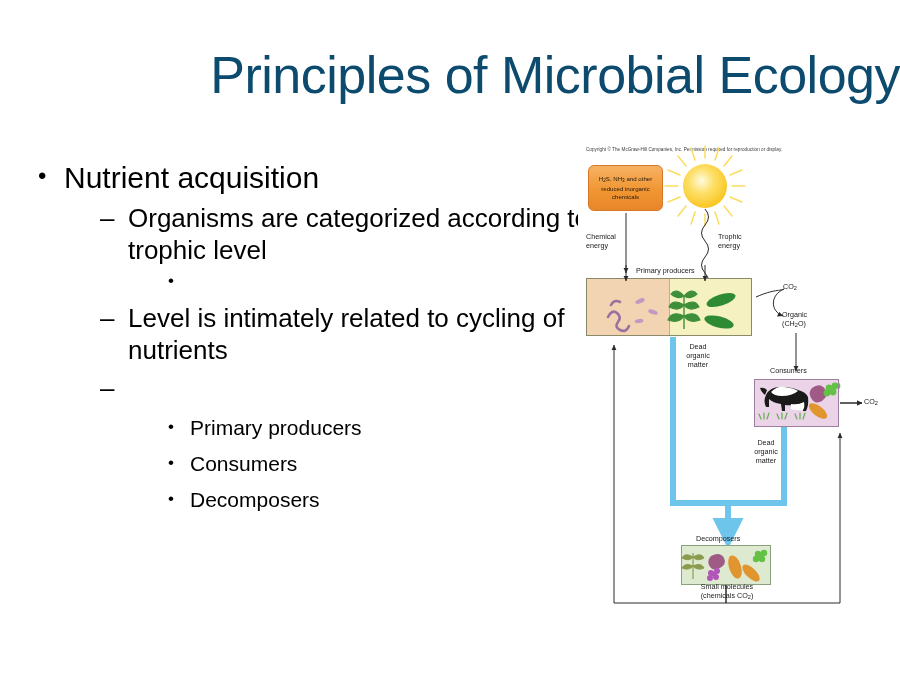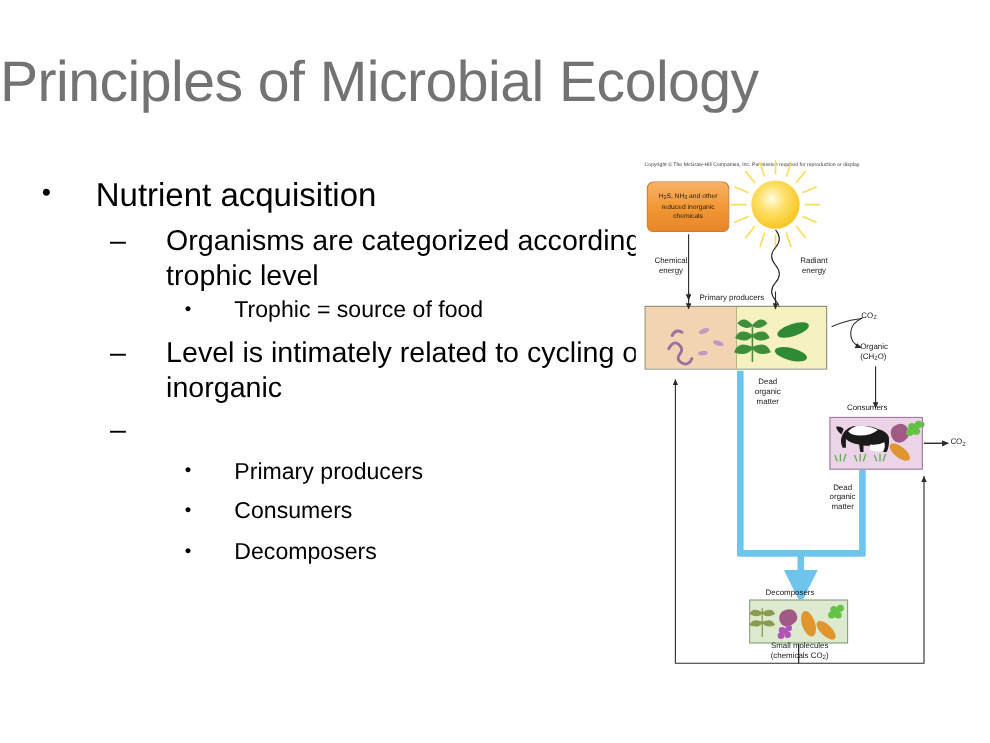--- a/index.html
+++ b/index.html
@@ -17,26 +17,26 @@
     position: absolute;
     inset: 0;
     background: #ffffff;
   }
 
   
   .slide-title {
     position: absolute;
     left: 0; right: 0;
     top: 48px;
-    text-align: left;
+    text-align: right;
     font-size: 52px;
     line-height: 1.05;
     font-weight: 400;
     letter-spacing: -0.5px;
-    color: #737373;
+    color: #0c4a6e;
     white-space: nowrap;
   }
 
   
   .body-col {
     position: absolute;
     left: 38px;
     top: 160px;
     width: 580px;
   }
@@ -74,21 +74,21 @@
     line-height: 1.25;
     margin-left: 130px;
     margin-bottom: 10px;
   }
   .lvl3 .bullet-mark {
     width: 22px;
     flex: 0 0 22px;
     font-size: 17px;
     line-height: 1.45;
   }
-  .btext { display: block; margin-left: 23px; }
+  .btext { display: block; }
   .gap-sm { height: 4px; }
   .gap-md { height: 8px; }
 
   
   .figure {
     position: absolute;
     left: 578px;
     top: 145px;
     width: 312px;
     height: 492px;
@@ -103,21 +103,20 @@
     letter-spacing: 0.05px;
     color: #3a3a3a;
     white-space: nowrap;
   }
   .fig-svg { position: absolute; left: 0; top: 0; }
   .flabel {
     position: absolute;
     font-size: 7.2px;
     line-height: 1.22;
     color: #1a1a1a;
-    text-align: center;
     white-space: nowrap;
   }
   .flabel.multi { white-space: normal; }
   .sub { font-size: 0.78em; vertical-align: -0.18em; }
 
   
   .chem-box {
     position: absolute;
     left: 10px; top: 20px;
     width: 75px; height: 46px;
@@ -183,26 +182,25 @@
 
     <div class="gap-sm"></div>
 
     <div class="lvl2">
       <span class="bullet-mark">–</span>
       <span class="btext">Organisms are categorized according to trophic level</span>
     </div>
 
     <div class="lvl3">
       <span class="bullet-mark">•</span>
-      <span class="btext">Trophic = source of food</span>
     </div>
 
     <div class="lvl2">
       <span class="bullet-mark">–</span>
-      <span class="btext">Level is intimately related to cycling of inorganic</span>
+      <span class="btext">Level is intimately related to cycling of nutrients</span>
     </div>
 
     <div class="gap-sm"></div>
 
     <div class="lvl2">
       <span class="bullet-mark">–</span>
     </div>
 
     <div class="gap-md"></div>
 
@@ -463,21 +461,21 @@
         </g>
       </g>
     </svg>
 
     <div class="flabel multi" style="left:8px; top:88px; width:48px;">
       <span>Chemical</span><br>
       <span>energy</span>
     </div>
 
     <div class="flabel multi" style="left:140px; top:88px; width:44px;">
-      <span>Radiant</span><br>
+      <span>Trophic</span><br>
       <span>energy</span>
     </div>
 
     <div class="flabel" style="left:58px; top:122px;">Primary producers</div>
 
     <div class="flabel" style="left:205px; top:138px;">
       <span>CO</span><span class="sub">2</span>
     </div>
 
     <div class="flabel multi" style="left:204px; top:166px; width:46px; text-align:left;">

